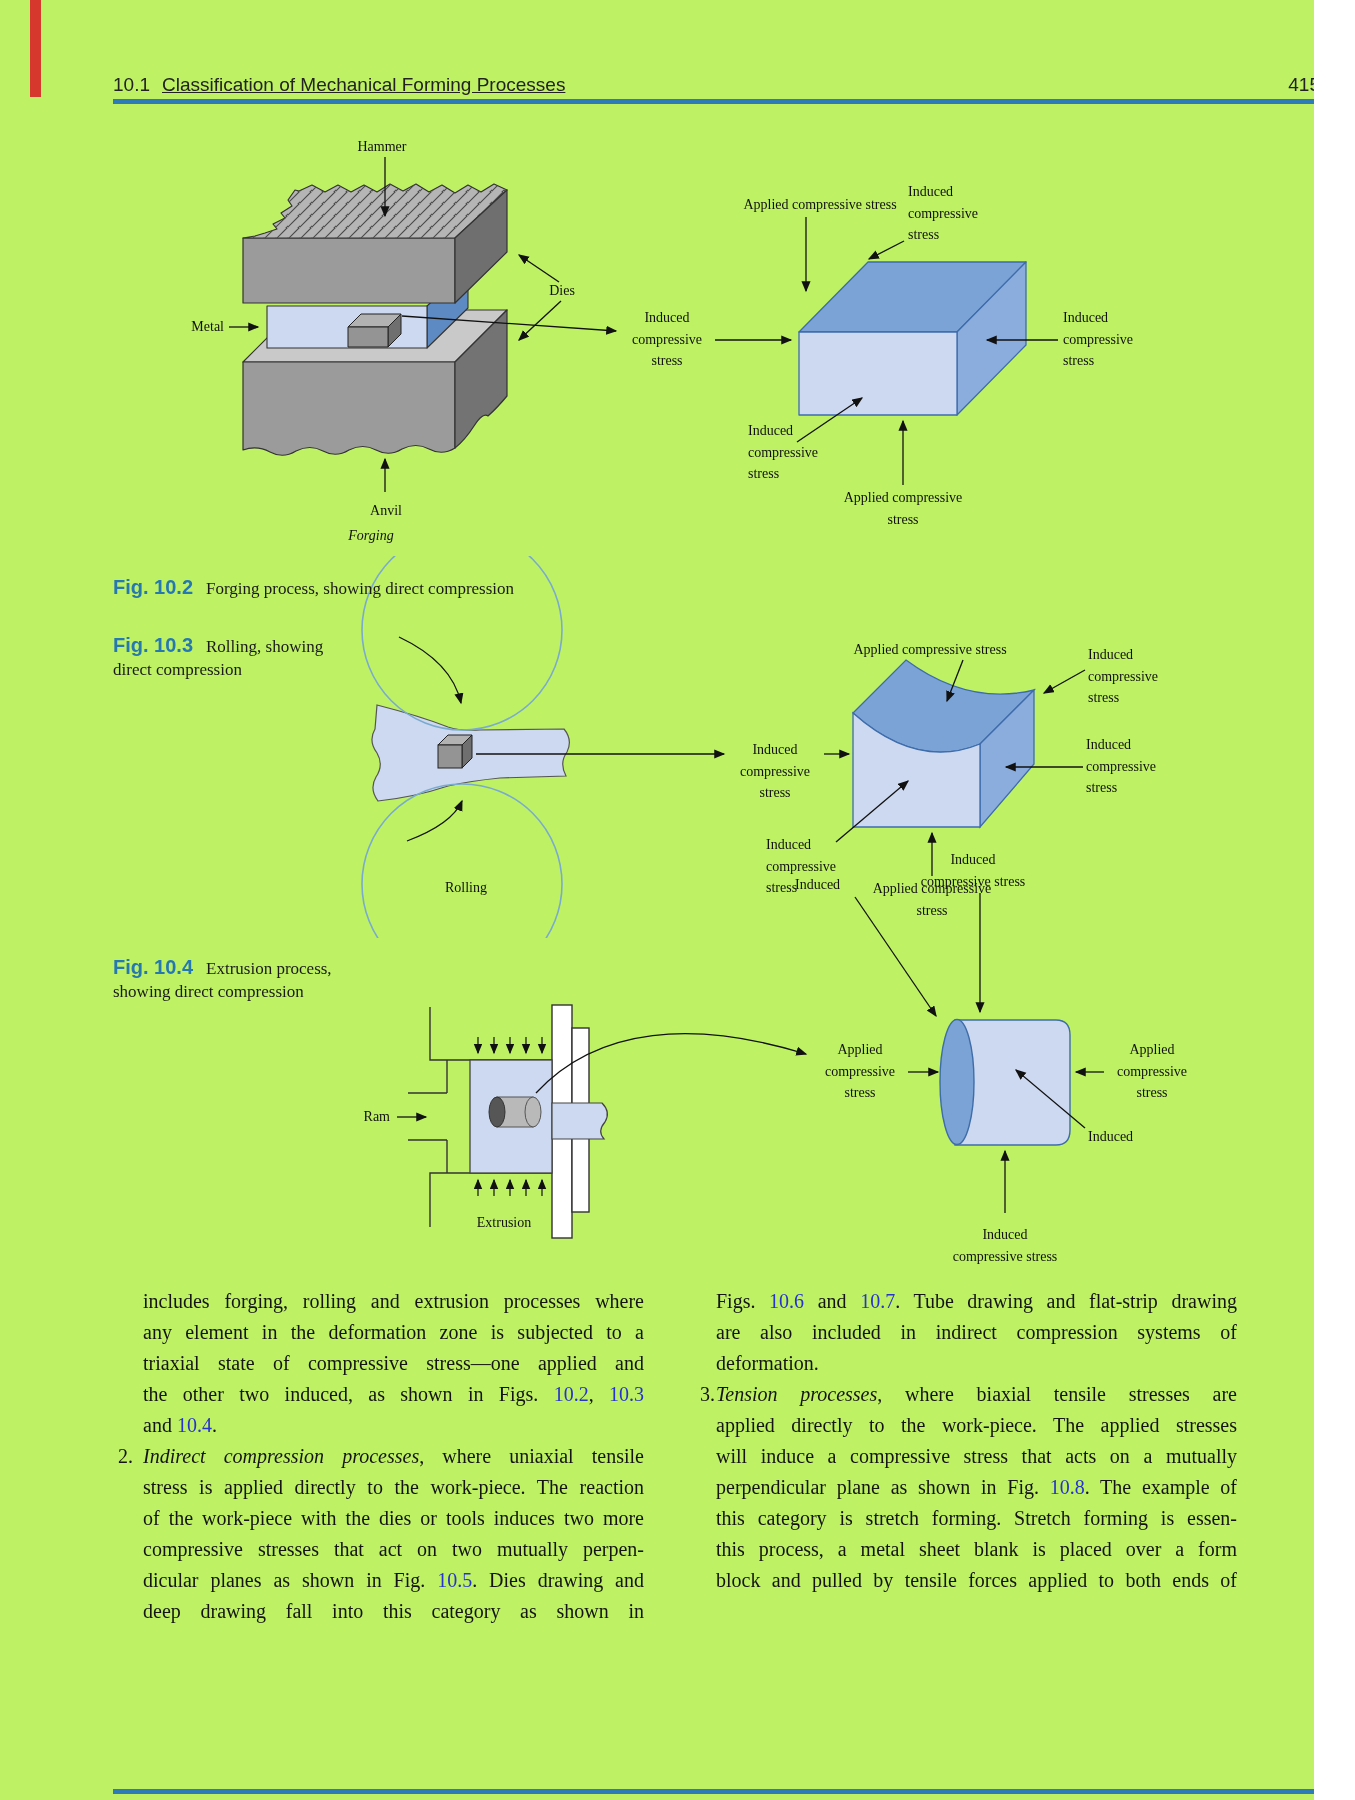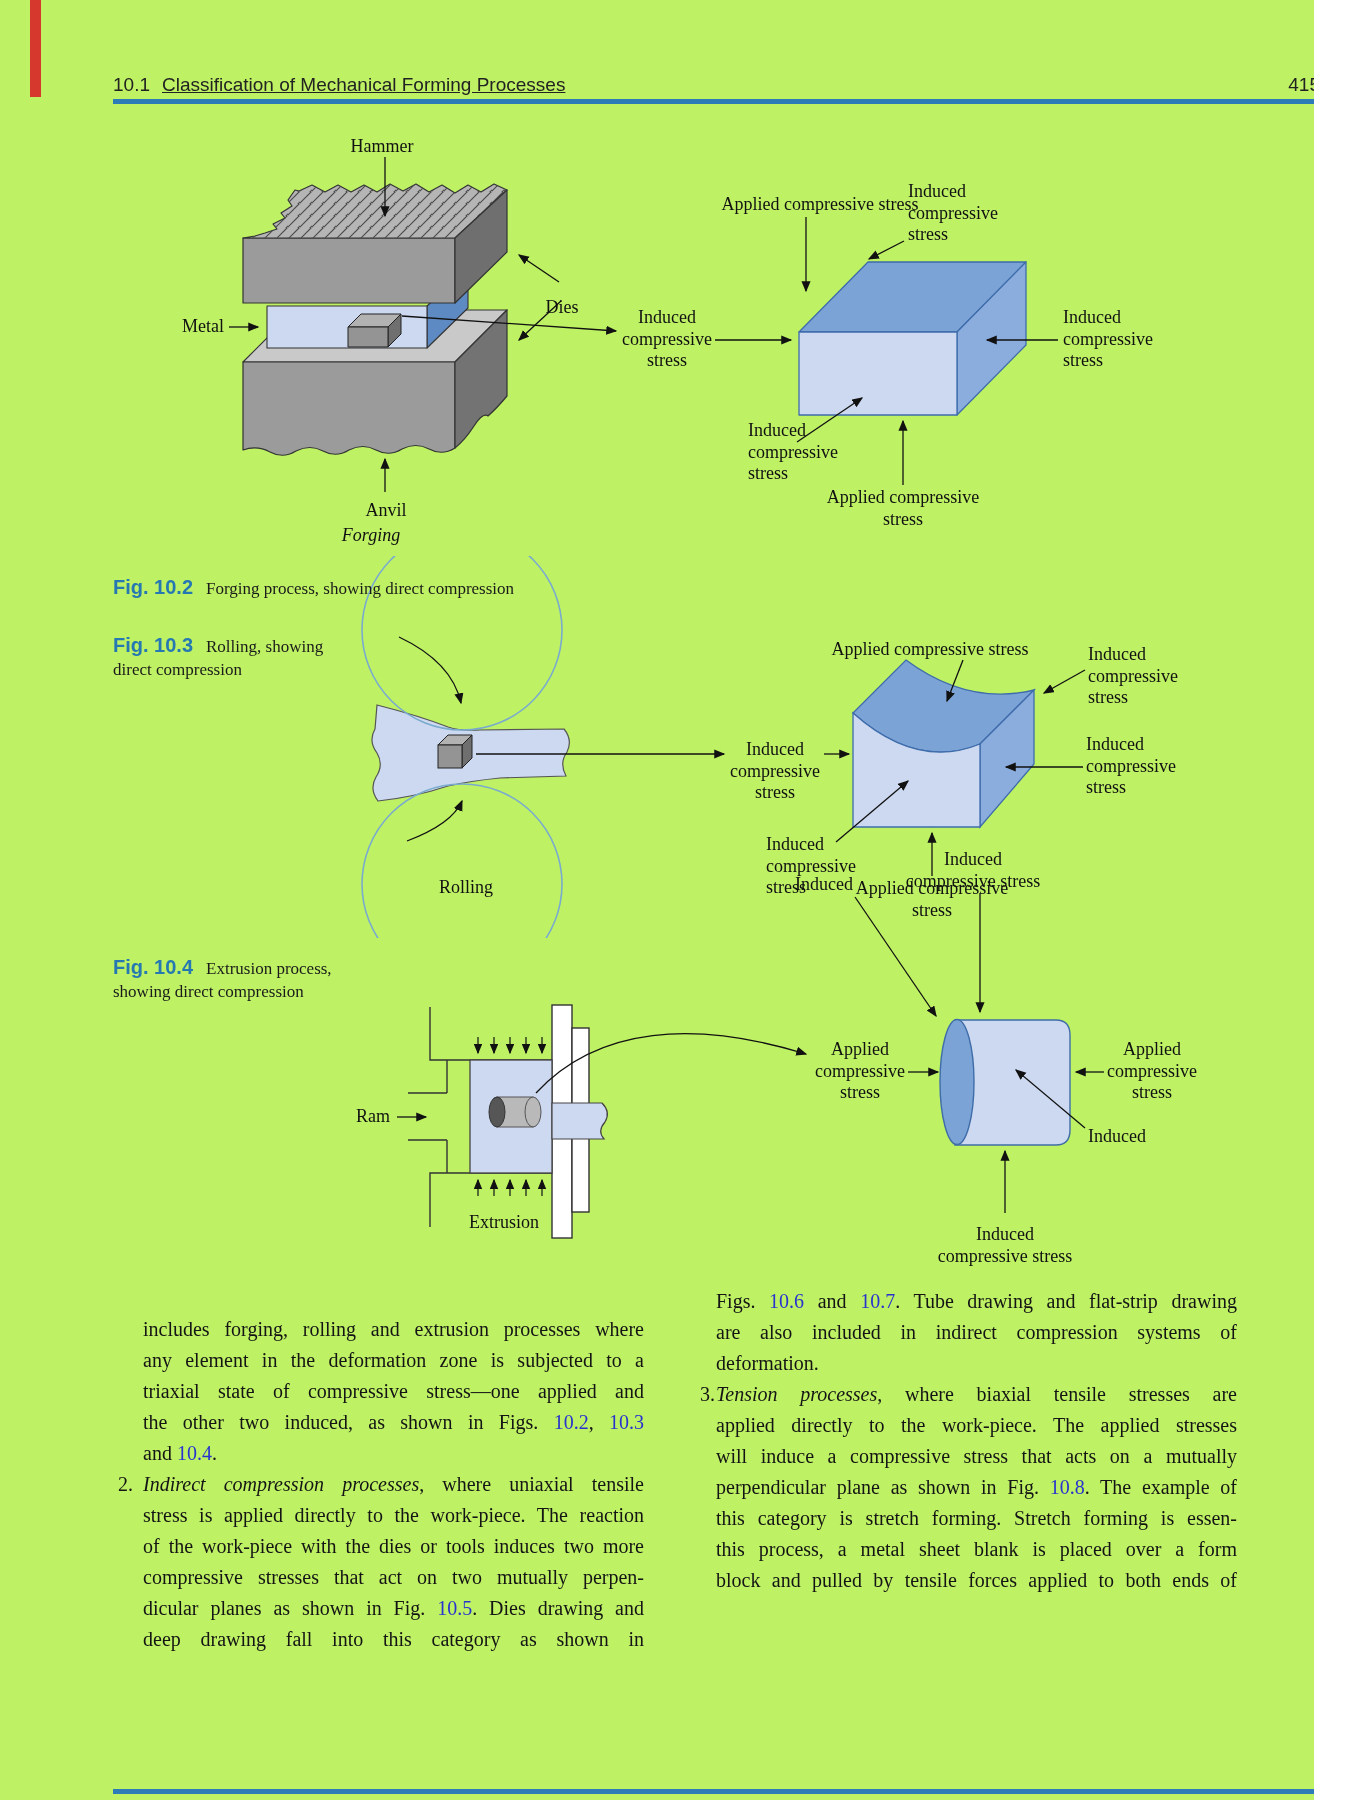--- a/index.html
+++ b/index.html
@@ -8,32 +8,32 @@
   .abs{position:absolute;}
   
   .runhead{position:absolute;top:74px;left:113px;width:1207px;height:24px;
            font-family:"Liberation Sans", sans-serif;font-size:19px;color:#222;}
   .runhead .sec{position:absolute;left:0;top:0;}
   .runhead .ttl{position:absolute;left:49px;top:0;text-decoration:underline;}
   .runhead .pno{position:absolute;right:0;top:0;}
   .rule{position:absolute;left:113px;width:1207px;height:5px;background:#2e7cb7;}
   .redtab{position:absolute;left:30px;top:0;width:11px;height:97px;background:#d6382e;}
   
-  .dlab{position:absolute;font-size:18px;line-height:21.5px;color:#111;white-space:pre-line;}
+  .dlab{position:absolute;font-size:14px;line-height:21.5px;color:#111;white-space:pre-line;}
   .ctr{transform:translateX(-50%);text-align:center;}
   .rgt{text-align:right;}
   
   .cap{position:absolute;font-size:17px;line-height:23px;color:#1a1a1a;}
   .cap .fl{font-family:"Liberation Sans", sans-serif;font-weight:bold;color:#2578b2;font-size:20px;}
   .cap .ct{margin-left:13px;}
   
   .col{position:absolute;font-size:20px;line-height:31px;color:#141414;}
   .col .tl{position:relative;height:31px;text-align:justify;text-align-last:justify;}
   .col .tl.nj{text-align:left;text-align-last:left;}
-  .col-left{left:116px;top:1286px;width:528px;padding-left:27px;box-sizing:border-box;margin-top:28px;}
+  .col-left{left:116px;top:1286px;width:528px;padding-left:27px;box-sizing:border-box;}
   .col-right{left:700px;top:1286px;width:537px;padding-left:16px;box-sizing:border-box;}
   .col-left .mk{position:absolute;left:-25px;}
   .col-right .mk{position:absolute;left:-16px;}
   .ref{color:#2733cf;cursor:pointer;}
   .it{font-style:italic;}
 </style>
 </head>
 <body>
 
 <div class="page">
@@ -178,21 +178,21 @@
         <path d="M908,1072 L938,1072" marker-end="url(#ah)"></path>
         <path d="M1104,1072 L1076,1072" marker-end="url(#ah)"></path>
         <path d="M1085,1128 L1016,1070" marker-end="url(#ah)"></path>
         <path d="M1005,1213 L1005,1151" marker-end="url(#ah)"></path>
       </g>
     </g>
   </svg>
 
   <div class="dlab ctr" style="left:382px;top:136px;">Hammer</div>
   <div class="dlab rgt" style="left:124px;top:316px;width:100px;">Metal</div>
-  <div class="dlab ctr" style="left:562px;top:280px;margin-top:17px;">Dies</div>
+  <div class="dlab ctr" style="left:562px;top:280px;">Dies</div>
   <div class="dlab ctr" style="left:386px;top:500px;">Anvil</div>
   <div class="dlab ctr" style="left:371px;top:525px;font-style:italic;">Forging</div>
   <div class="dlab ctr" style="left:820px;top:194px;">Applied compressive stress</div>
   <div class="dlab" style="left:908px;top:181px;">Induced
 compressive
 stress</div>
   <div class="dlab ctr" style="left:667px;top:307px;">Induced
 compressive
 stress</div>
   <div class="dlab" style="left:1063px;top:307px;">Induced

